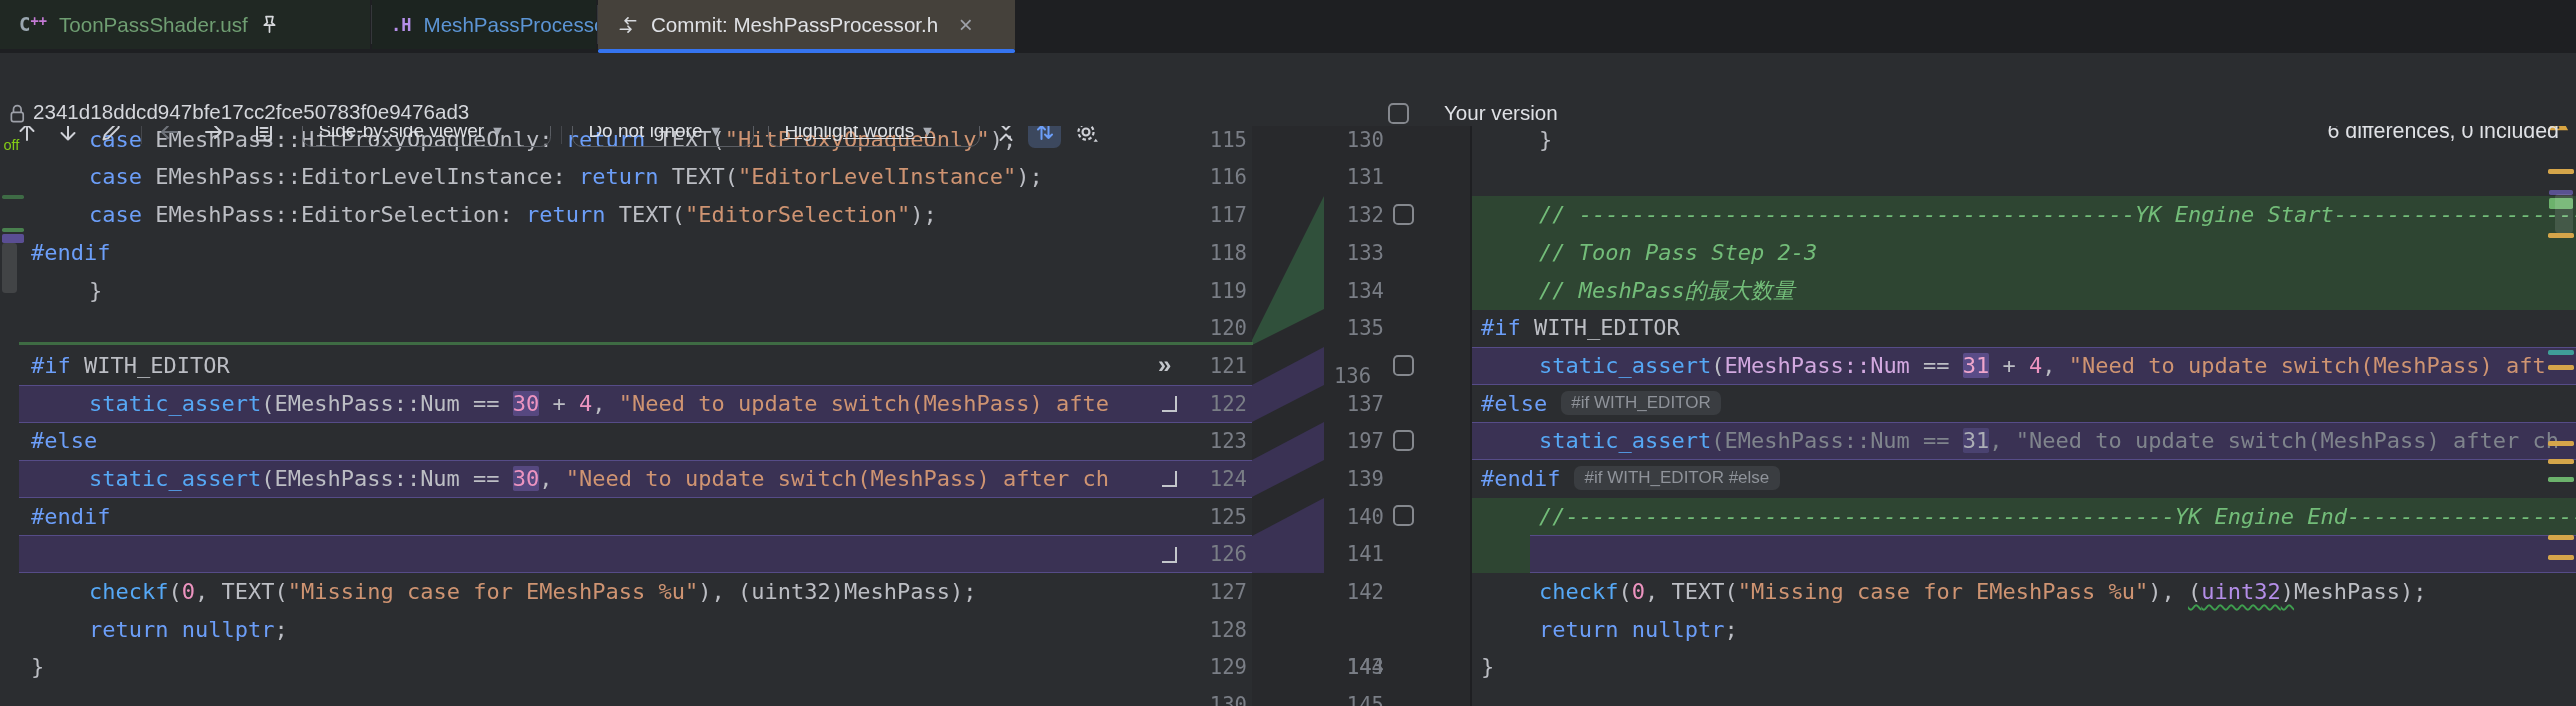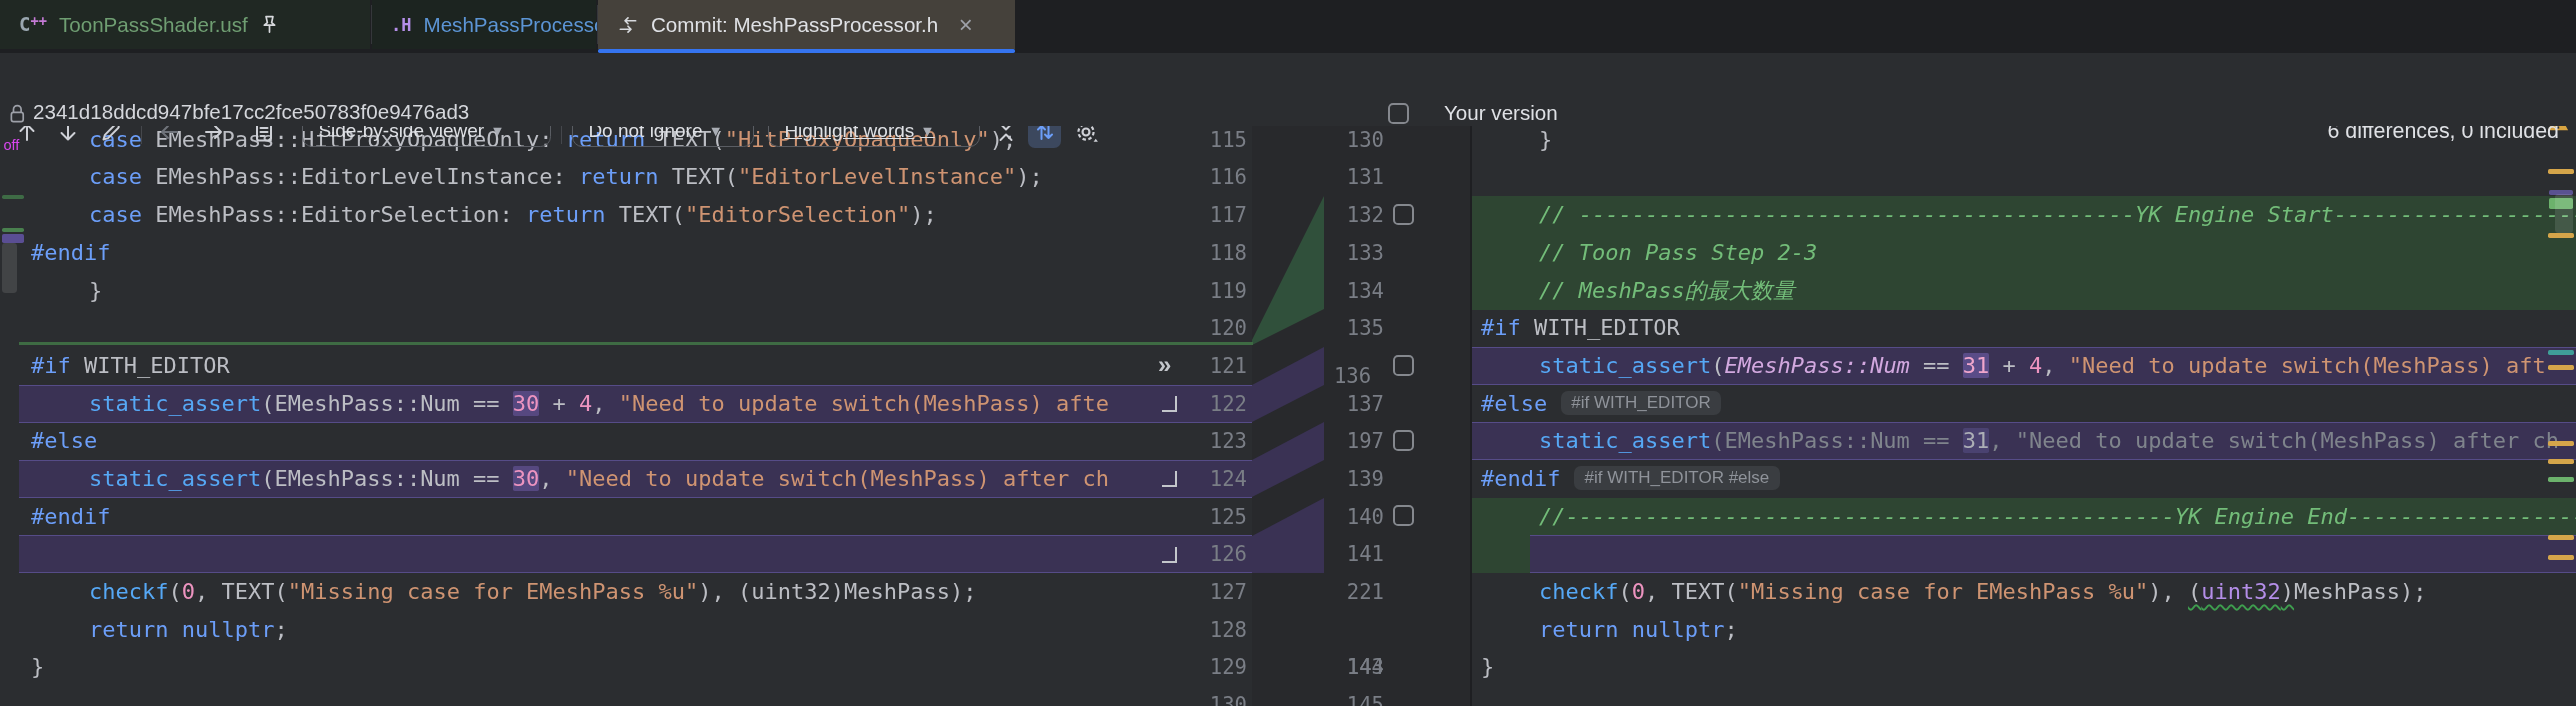--- a/index.html
+++ b/index.html
@@ -34,21 +34,21 @@
   #hash-text{position:absolute;left:33px;top:0;height:25px;line-height:22px;color:#D5D7DC;font-size:20.6px;}
   #your-version{position:absolute;left:1444px;top:0;height:25px;line-height:23px;color:#DFE1E5;font-size:20.6px;}
   .cbox{position:absolute;width:21.4px;height:21.4px;border:2.1px solid #85888E;border-radius:5.1px;box-sizing:border-box;background:transparent;}
 
   
   .pane{position:absolute;top:0;height:707px;overflow:hidden;}
   #left-pane{left:0;width:1153px;}
   #right-pane{left:1470px;width:1106px;}
   .codeline{position:absolute;height:38px;line-height:38px;white-space:pre;font-family:"DejaVu Sans Mono","Liberation Mono",monospace;font-size:22px;}
   .kw{color:#6C9EF8;} .call{color:#56A8F5;} .pl{color:#BCBEC4;} .str{color:#CF9472;}
-  .num{color:#ED94C0;} .cmt{color:#73BD79;font-style:italic;} .type{color:#D2A8DF;font-style:italic;}
+  .num{color:#ED94C0;} .cmt{color:#73BD79;font-style:italic;} .type{color:#D2A8DF;}
   .inact{color:#7F848C;}
   .numhl{color:#ED94C0;background:#564880;border-radius:1.7px;}
   .numhl2{color:#F0A6CC;background:#5A4C88;border-radius:1.7px;}
   .inacthl{color:#ACAFB6;background:#4A4270;border-radius:1.7px;}
   .uint{color:#B48EE8;text-decoration:underline wavy #3E9E4E 1.7px;text-underline-offset:5.1px;}
   .castp{color:#BCBEC4;text-decoration:underline wavy #3E9E4E 1.7px;text-underline-offset:5.1px;}
   .hint{display:inline-block;vertical-align:middle;margin-left:13.7px;margin-top:-3.4px;background:#3A3D41;color:#8F939A;border-radius:6.9px;font-family:"Liberation Sans","DejaVu Sans",sans-serif;font-size:17px;line-height:24px;padding:0 10.3px;}
 
   .rowbg{position:absolute;height:38px;}
   .bg-purple{background:#3A3254;box-shadow:inset 0 0.9px 0 rgba(122,108,200,.45), inset 0 -0.9px 0 rgba(122,108,200,.45);}
@@ -57,21 +57,21 @@
 
   .lnum{position:absolute;height:38px;line-height:38px;text-align:right;color:#7A7E86;font-family:"DejaVu Sans Mono","Liberation Mono",monospace;font-size:20.6px;}
   .gicon-next{position:absolute;height:38px;line-height:36px;color:#C3C6CB;font-size:24px;font-weight:bold;}
   .gicon-wrap{position:absolute;width:13px;height:13.7px;border-right:2.6px solid #C3C6CB;border-bottom:2.6px solid #C3C6CB;}
   .ribbon{position:absolute;left:1252px;width:72px;}
   #vsep{position:absolute;left:1470px;top:126px;width:1.7px;height:581px;background:#1E1F22;}
   #gutter-shade{position:absolute;left:1252px;top:126px;width:218px;height:581px;background:#28292C;}
 
   
   .mark{position:absolute;border-radius:1.7px;}
-  #off-label{position:absolute;left:3.4px;top:137px;color:#d946ef;font-size:14.6px;z-index:7;}
+  #off-label{position:absolute;left:3.4px;top:137px;color:#84cc16;font-size:14.6px;z-index:7;}
   .thumb{position:absolute;background:rgba(255,255,255,.11);border-radius:3.4px;}
 </style>
 </head>
 <body>
 
 <div id="app">
 
   <div class="layer" id="bg-layer">
       <div class="rowbg bg-purple" style="left: 19px; width: 1234px; top: 385px;"></div>
       <div class="rowbg bg-purple" style="left: 19px; width: 1234px; top: 460px;"></div>
@@ -170,21 +170,21 @@
       <div class="lnum" style="left: 1321px; width: 63px; top: 309px;">135</div>
       <div class="lnum" style="left: 1321px; width: 63px; top: 357px; text-align: center;">136</div>
       <div class="cbox" style="left: 1393px; top: 355px;"></div>
       <div class="lnum" style="left: 1321px; width: 63px; top: 385px;">137</div>
       <div class="lnum" style="left: 1321px; width: 63px; top: 422px;">197</div>
       <div class="cbox" style="left: 1393px; top: 430px;"></div>
       <div class="lnum" style="left: 1321px; width: 63px; top: 460px;">139</div>
       <div class="lnum" style="left: 1321px; width: 63px; top: 498px;">140</div>
       <div class="cbox" style="left: 1393px; top: 505px;"></div>
       <div class="lnum" style="left: 1321px; width: 63px; top: 535px;">141</div>
-      <div class="lnum" style="left: 1321px; width: 63px; top: 573px;">221</div>
+      <div class="lnum" style="left: 1321px; width: 63px; top: 573px;">142</div>
       <div class="lnum" style="left: 1321px; width: 63px; top: 648px;">143</div>
       <div class="lnum" style="left: 1321px; width: 63px; top: 648px;">144</div>
       <div class="lnum" style="left: 1321px; width: 63px; top: 686px;">145</div>
     </div>
 
   <div class="layer" id="stripe-layer">
     <div id="off-label">off</div>
 
     <div class="mark" style="left:1.7px;top:195px;width:22px;height:4.3px;background:#3E6B45;"></div>
     <div class="mark" style="left:1.7px;top:228px;width:22px;height:4.3px;background:#49804E;"></div>

